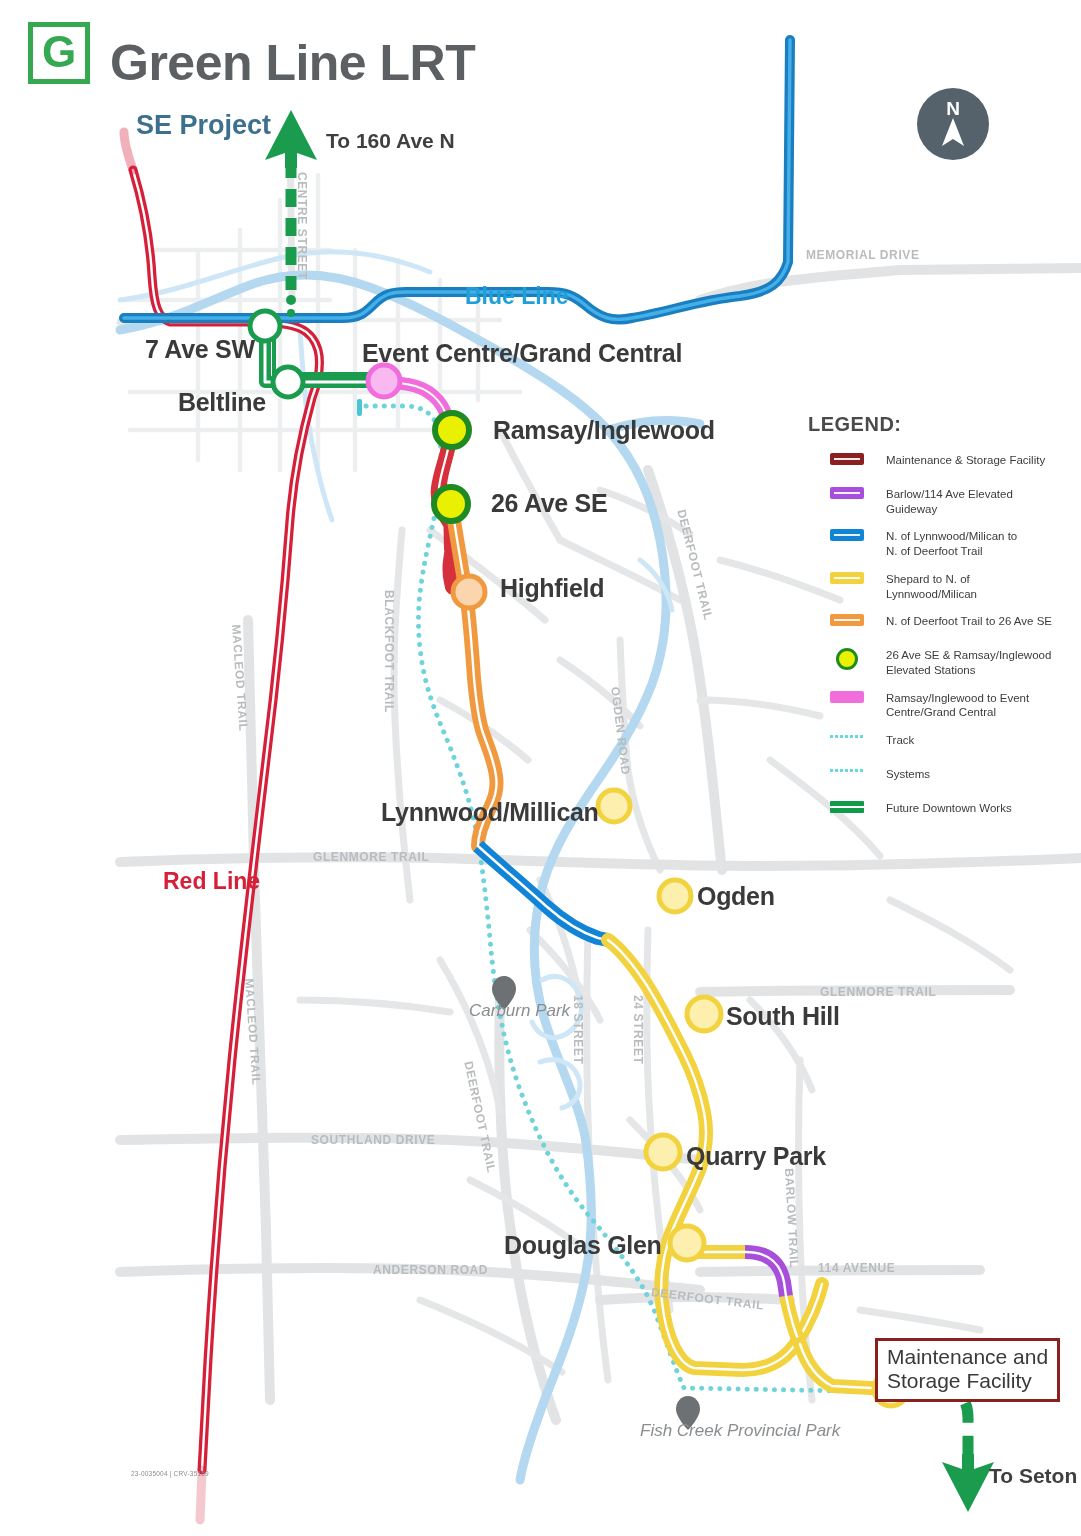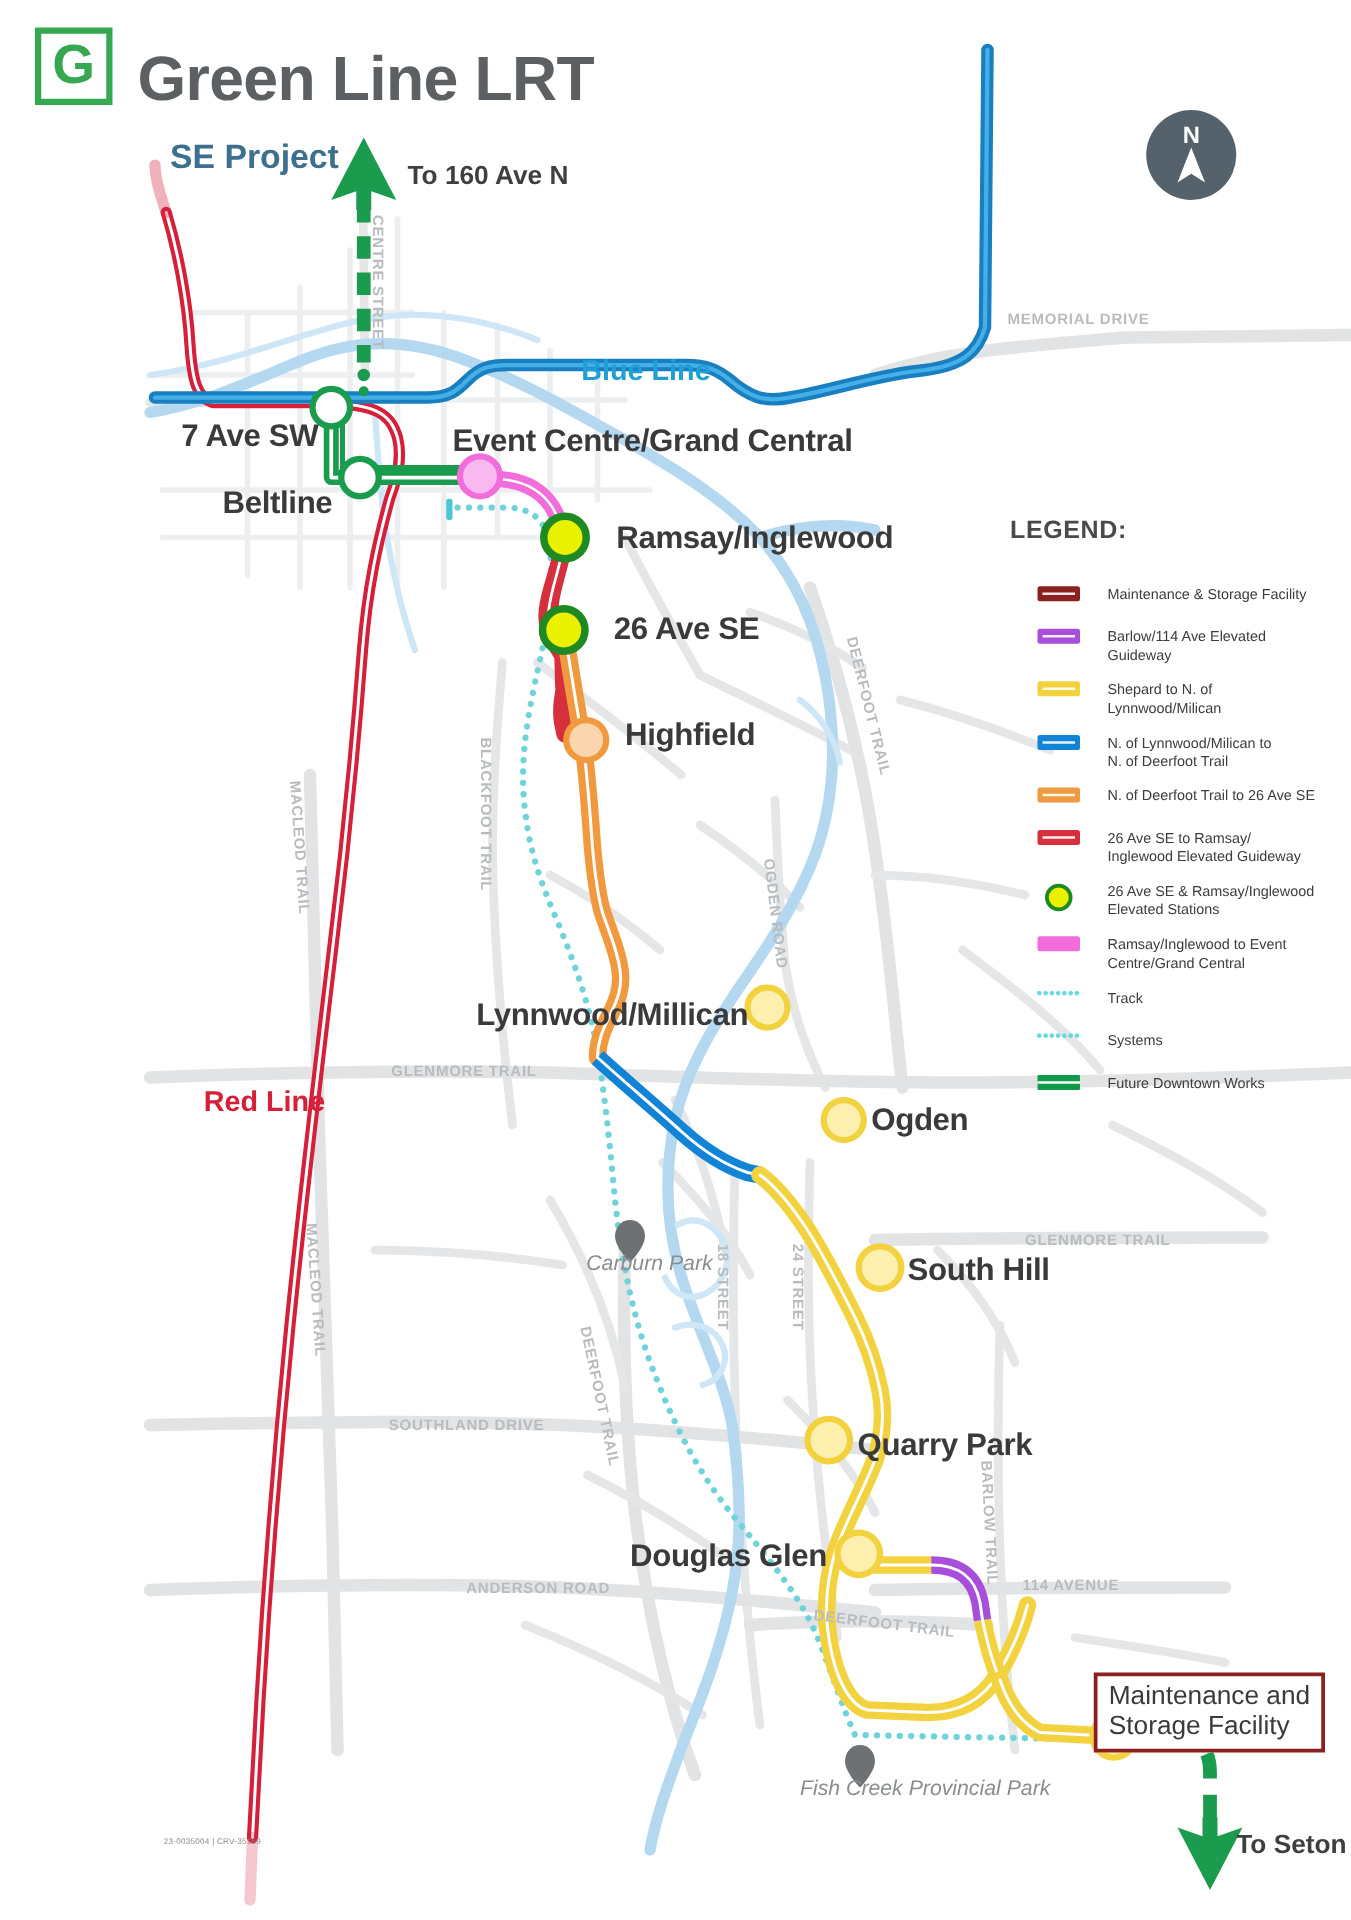--- a/index.html
+++ b/index.html
@@ -97,21 +97,21 @@
   }
   .msf-box .msf-text {
     font-size: 21px; color: #3a3a3a; font-weight: normal;
     line-height: 1.15; white-space: pre-line;
   }
 
   
   .legend { position: absolute; left: 808px; top: 413px; width: 270px; }
   .legend-title {
     font-size: 20px; font-weight: bold; color: #4a4a4a;
-    letter-spacing: 0.5px; margin-bottom: 32px;
+    letter-spacing: 0.5px; margin-bottom: 16px;
   }
   .legend-row {
     display: flex; align-items: flex-start;
     margin-bottom: 12px; min-height: 22px;
   }
   .legend-swatch-cell {
     width: 78px; flex: 0 0 78px;
     display: flex; align-items: center; justify-content: center;
     padding-top: 1px;
   }
@@ -470,48 +470,41 @@
     <div class="legend-row">
       <div class="legend-swatch-cell">
         <span class="sw" style="background:#a74fdb"></span>
       </div>
       <div class="legend-text">Barlow/114 Ave Elevated
 Guideway</div>
     </div>
 
     <div class="legend-row">
       <div class="legend-swatch-cell">
+        <span class="sw" style="background:#1184d6"></span>
+      </div>
+      <div class="legend-text">N. of Lynnwood/Milican to
+N. of Deerfoot Trail</div>
+    </div>
+
+    <div class="legend-row">
+      <div class="legend-swatch-cell">
         <span class="sw" style="background:#f2d23e"></span>
       </div>
       <div class="legend-text">Shepard to N. of
 Lynnwood/Milican</div>
     </div>
 
     <div class="legend-row">
       <div class="legend-swatch-cell">
-        <span class="sw" style="background:#1184d6"></span>
-      </div>
-      <div class="legend-text">N. of Lynnwood/Milican to
-N. of Deerfoot Trail</div>
-    </div>
-
-    <div class="legend-row">
-      <div class="legend-swatch-cell">
         <span class="sw" style="background:#f0993f"></span>
       </div>
       <div class="legend-text">N. of Deerfoot Trail to 26 Ave SE</div>
     </div>
 
-    <div class="legend-row">
-      <div class="legend-swatch-cell">
-        <span class="sw" style="background:#d6303c"></span>
-      </div>
-      <div class="legend-text">26 Ave SE to Ramsay/
-Inglewood Elevated Guideway</div>
-    </div>
 
     <div class="legend-row">
       <div class="legend-swatch-cell">
         <span class="sw-circle"></span>
       </div>
       <div class="legend-text">26 Ave SE &amp; Ramsay/Inglewood
 Elevated Stations</div>
     </div>
 
     <div class="legend-row">

